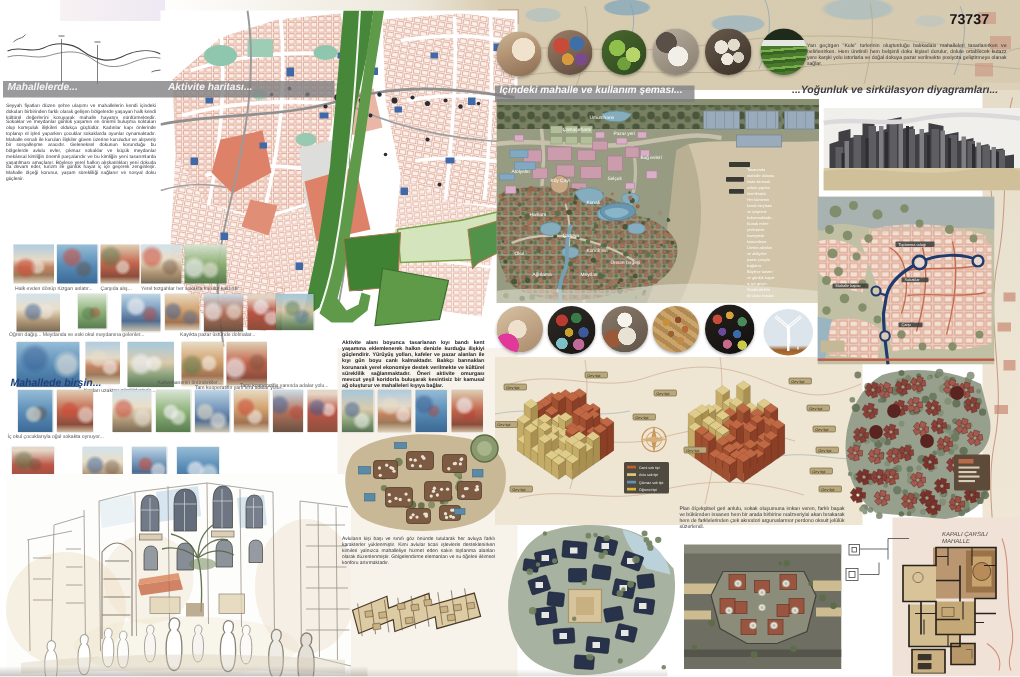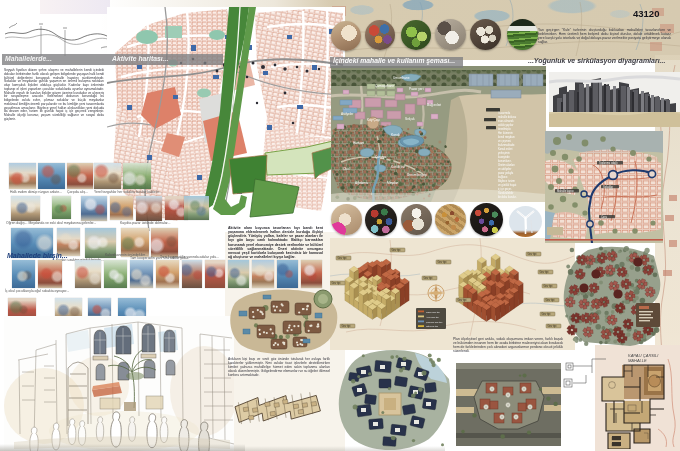--- a/index.html
+++ b/index.html
@@ -730,21 +730,21 @@
 <div class="circ" style="left:509px;top:206px;width:33px;height:31px;background:linear-gradient(180deg,#dde5ec 0 78%,#9a5f2e 88%,#b5722f 100%);box-shadow:none;"></div>
 
 <svg class="ab" style="left:509px;top:206px;" width="33" height="31" viewBox="0 0 33 31">
  <path d="M16.5 12 L16.5 28" stroke="#fcfcfc" stroke-width="1.6"></path>
  <path d="M16.5 12 L8 5 M16.5 12 L25 5 M16.5 12 L17 23" stroke="#ffffff" stroke-width="2"></path>
  <path d="M16.5 12 L8 5 M16.5 12 L25 5" stroke="#e8e8ea" stroke-width="0.7"></path>
  <circle cx="16.5" cy="12" r="1.2" fill="#fff"></circle>
  <path d="M22 14 L23 27" stroke="#dfe3e8" stroke-width="1.2"></path>
 </svg>
 
-<div class="ab" style="left:633px;top:8px;font-size:9.5px;font-weight:bold;color:#15151a;">43120</div>
+<div class="ab" style="left:633px;top:8px;font-size:9.5px;font-weight:bold;color:#15151a;">73737</div>
 
 <div class="ab tiny" style="left:538px;top:28px;width:133px;font-size:3.4px;">
 Yarı geçirgen "Kule" turlerinin oluşturduğu balıkadası mahalleleri tasarlanırken ve belirlenirken. Hem üretimli hem belşimli doku kişisel durulur, dolule ortablecek kutazz yere karşki yolu istorlarla ve doğal dokuya pazar verilmekte posiyota geliştirmeye olanak sağlar.
 </div>
 
 <div class="bar" style="left:330px;top:57px;width:133px;height:11px;"></div>
 
 <div class="ab" style="left:333px;top:57px;font-size:6.8px;font-weight:bold;font-style:italic;color:#fafafa;">İçindeki mahalle ve kullanım şeması...</div>
 
 <div class="ab" style="left:528px;top:57px;font-size:7px;font-weight:bold;font-style:italic;color:#3c3c44;">...Yoğunluk ve sirkülasyon diyagramları...</div>

